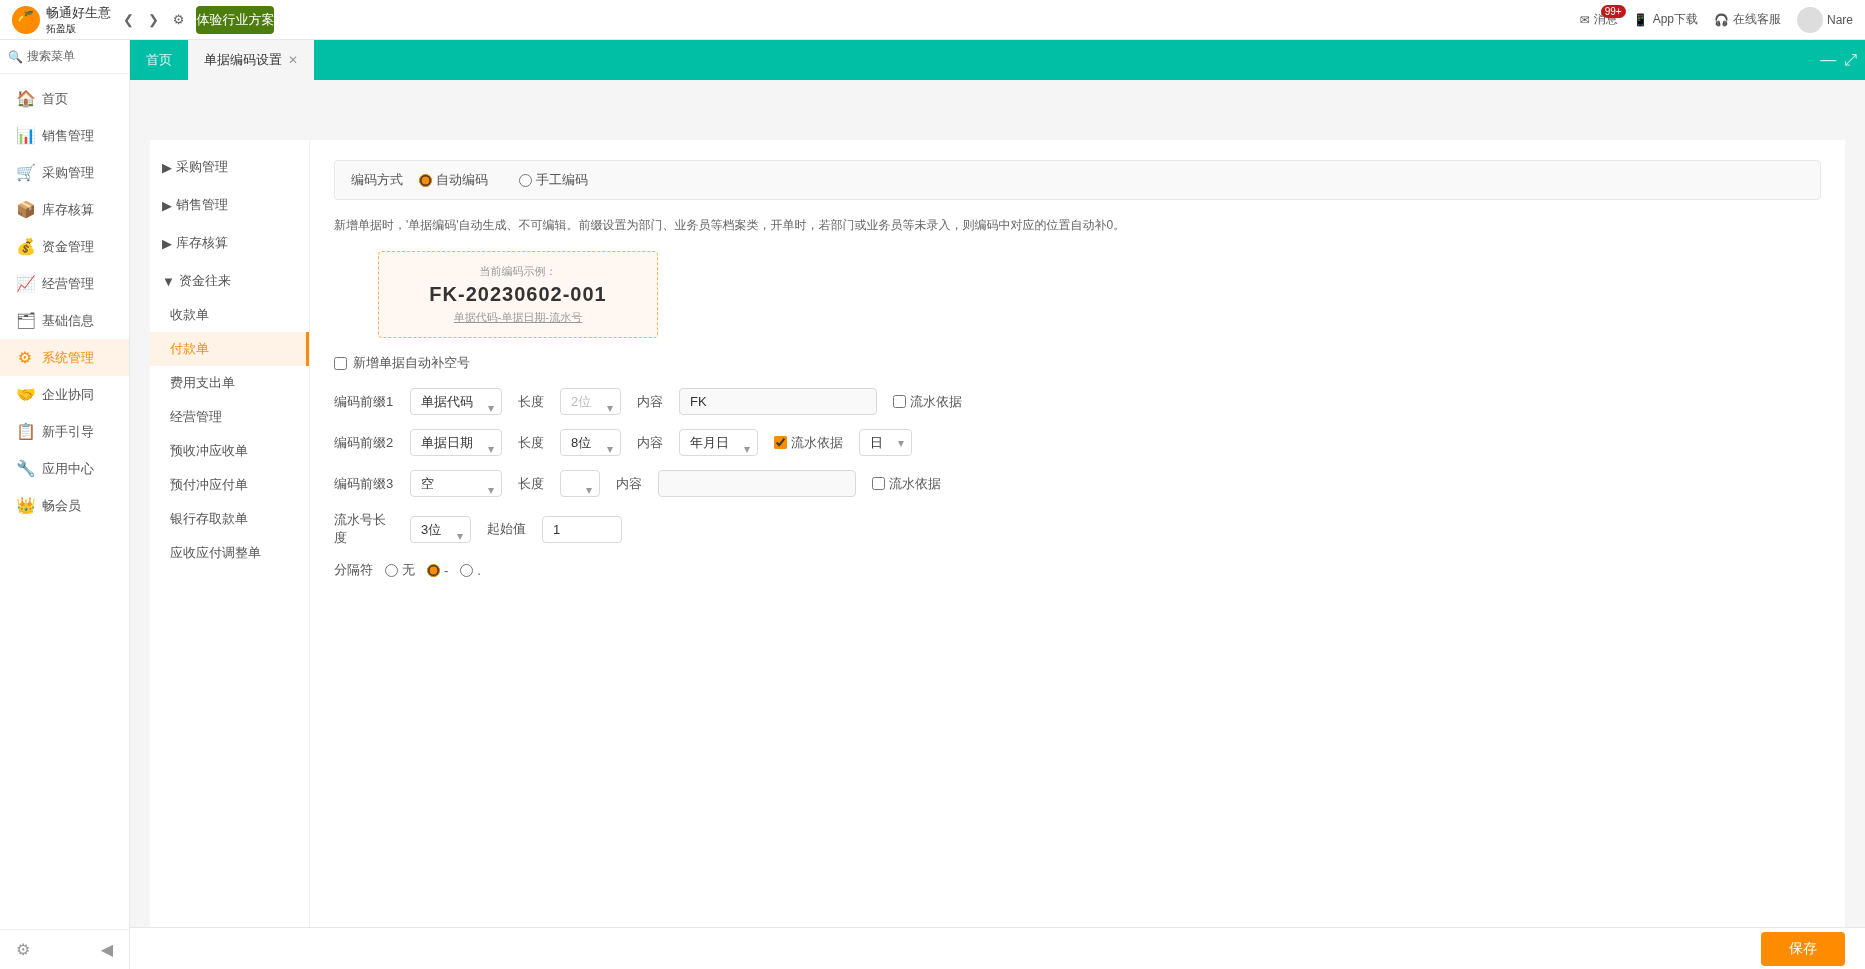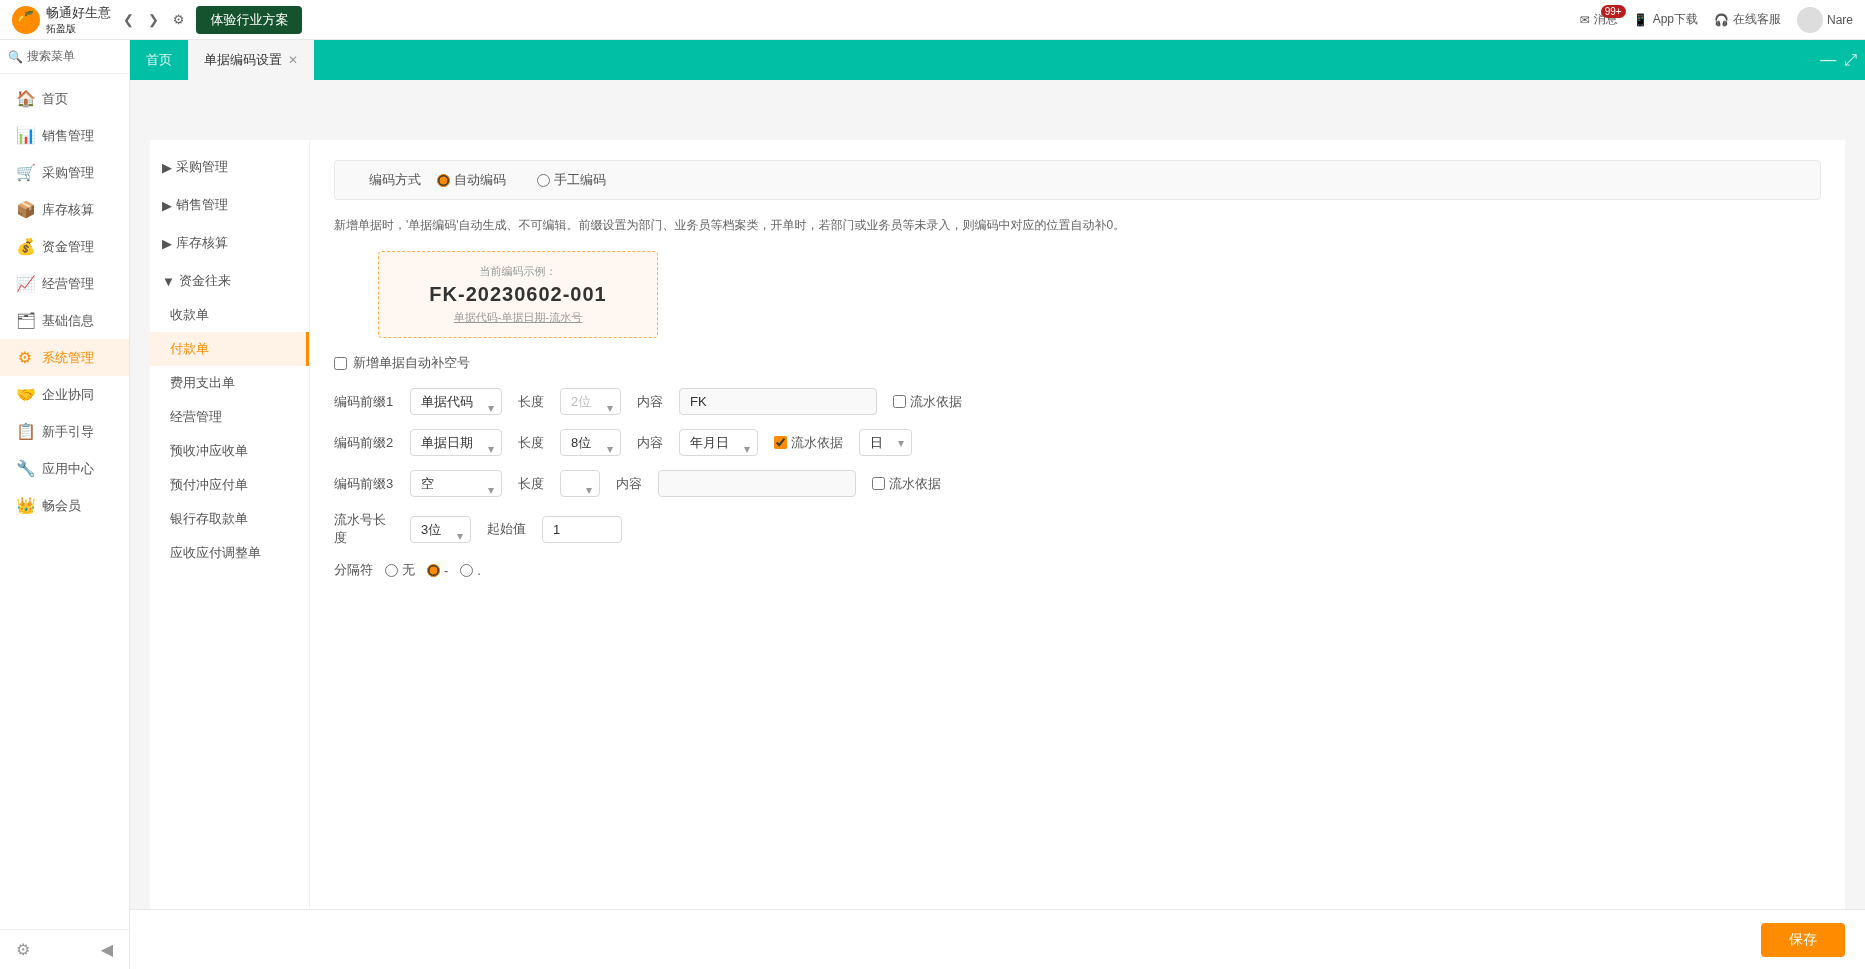--- a/index.html
+++ b/index.html
@@ -19,21 +19,21 @@
       left: 0;
       right: 0;
       z-index: 100;
     }
     .top-bar-left { display: flex; align-items: center; gap: 8px; }
     .top-bar-brand { display: flex; align-items: center; gap: 6px; }
     .brand-icon { width: 28px; height: 28px; background: #ff8c00; border-radius: 50%; display: flex; align-items: center; justify-content: center; color: white; font-size: 16px; }
     .top-bar-nav { display: flex; align-items: center; gap: 6px; }
     .nav-arrow { color: #666; cursor: pointer; padding: 2px 4px; }
     .nav-settings { color: #666; cursor: pointer; padding: 2px 4px; }
-    .btn-trial { background: #14532d; color: white; border: none; border-radius: 4px; padding: 5px 14px; cursor: pointer; font-size: 13px; }
+    .btn-trial { background: #4d7c0f; color: white; border: none; border-radius: 4px; padding: 5px 0; cursor: pointer; font-size: 13px; }
     .top-bar-right { display: flex; align-items: center; gap: 16px; }
     .top-right-item { display: flex; align-items: center; gap: 4px; color: #555; cursor: pointer; font-size: 12px; position: relative; }
     .badge { background: #b91c1c; color: white; font-size: 10px; border-radius: 8px; padding: 1px 4px; position: absolute; top: -6px; right: -8px; white-space: nowrap; }
     .user-avatar { width: 26px; height: 26px; background: #ddd; border-radius: 50%; }
     .user-name { color: #555; font-size: 12px; }
 
     
     .layout { display: flex; height: 969px; padding-top: 40px; }
 
     
@@ -170,21 +170,21 @@
     .encoding-method {
       background: #f9f9f9;
       border: 1px solid #e8e8e8;
       border-radius: 4px;
       padding: 10px 16px;
       margin-bottom: 16px;
       display: flex;
       align-items: center;
       gap: 16px;
     }
-    .encoding-label { color: #555; font-size: 13px; margin-left: 18px; }
+    .encoding-label { color: #555; font-size: 13px; }
     .radio-group { display: flex; align-items: flex-end; gap: 31px; }
     .radio-item { display: flex; align-items: center; gap: 4px; cursor: pointer; font-size: 13px; color: #555; }
     .radio-item input[type="radio"] { accent-color: #ff8c00; }
 
     
     .notice-text {
       font-size: 12px;
       color: #666;
       margin-bottom: 16px;
       line-height: 1.6;
@@ -303,21 +303,21 @@
       margin-top: 6px;
     }
     .separator-label { color: #555; font-size: 13px; }
 
     
     .bottom-bar {
       position: fixed;
       bottom: 0;
       left: 130px;
       right: 0;
-      height: 60px;
+      height: 42px;
       background: #fff;
       border-top: 1px solid #e8e8e8;
       display: flex;
       align-items: center;
       justify-content: flex-end;
       padding: 0 20px;
     }
     .btn-save {
       background: #ff8c00;
       color: white;

